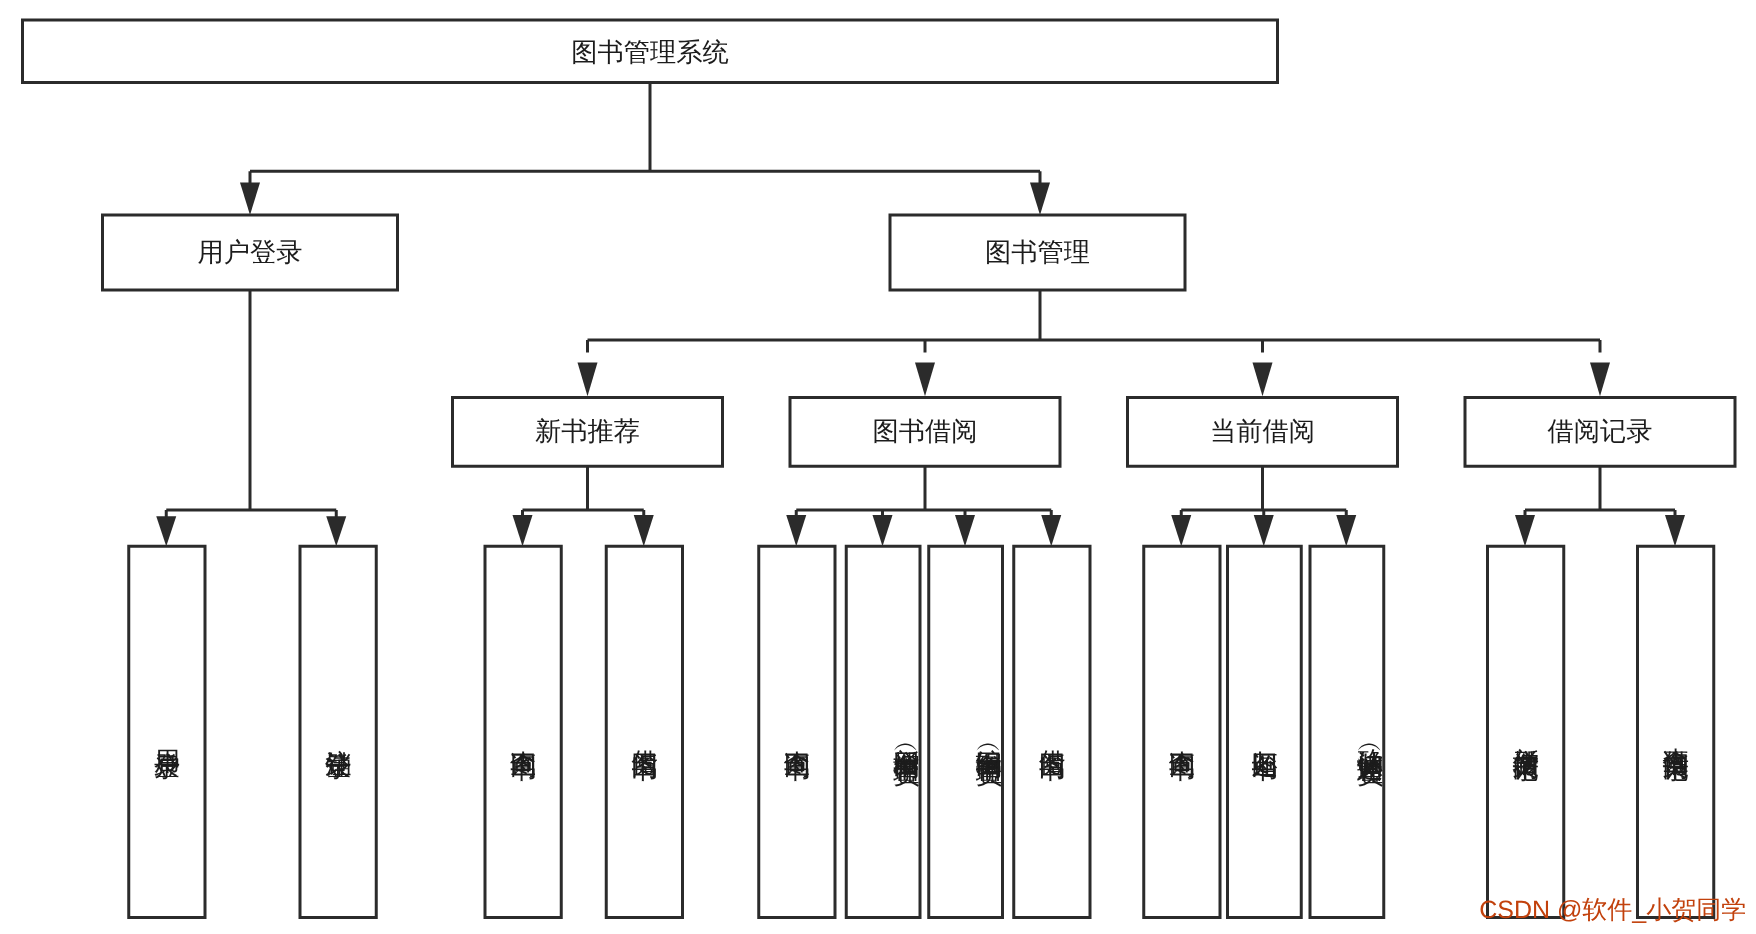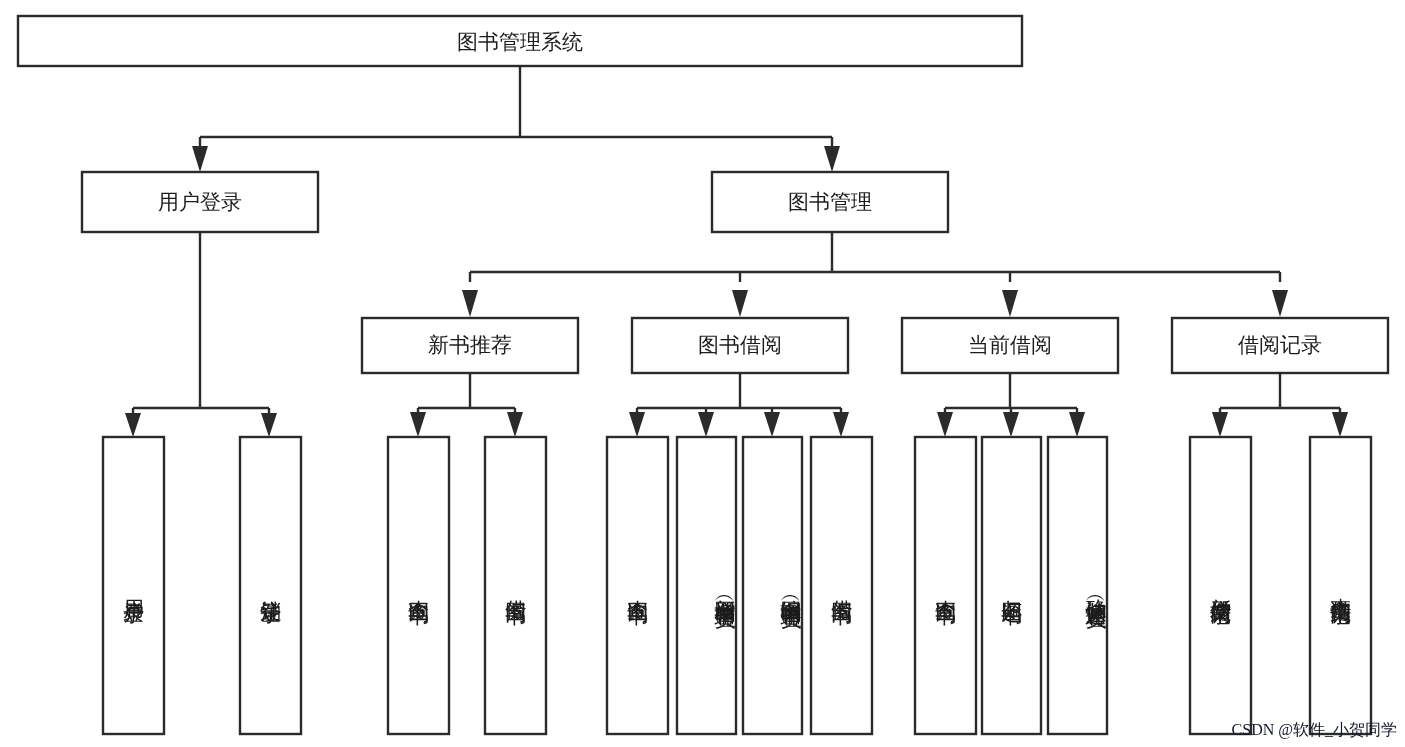--- a/index.html
+++ b/index.html
@@ -60,23 +60,23 @@
     align-items: center;
     justify-content: center;
     text-align: center;
     white-space: pre-line;
     user-select: none;
   }
   #watermark {
     position: absolute;
     right: 8px;
     bottom: 6px;
-    font-family: Liberation Serif, serif;
-    font-size: 16px;
-    color: #0f172a;
+    font-family: Liberation Sans, sans-serif;
+    font-size: 20px;
+    color: #c2410c;
     white-space: nowrap;
     user-select: none;
   }
 </style>
 </head>
 <body>
 
 <div id="diagram-root">
 
   <svg id="tree-svg" viewBox="0 0 1405 747">

